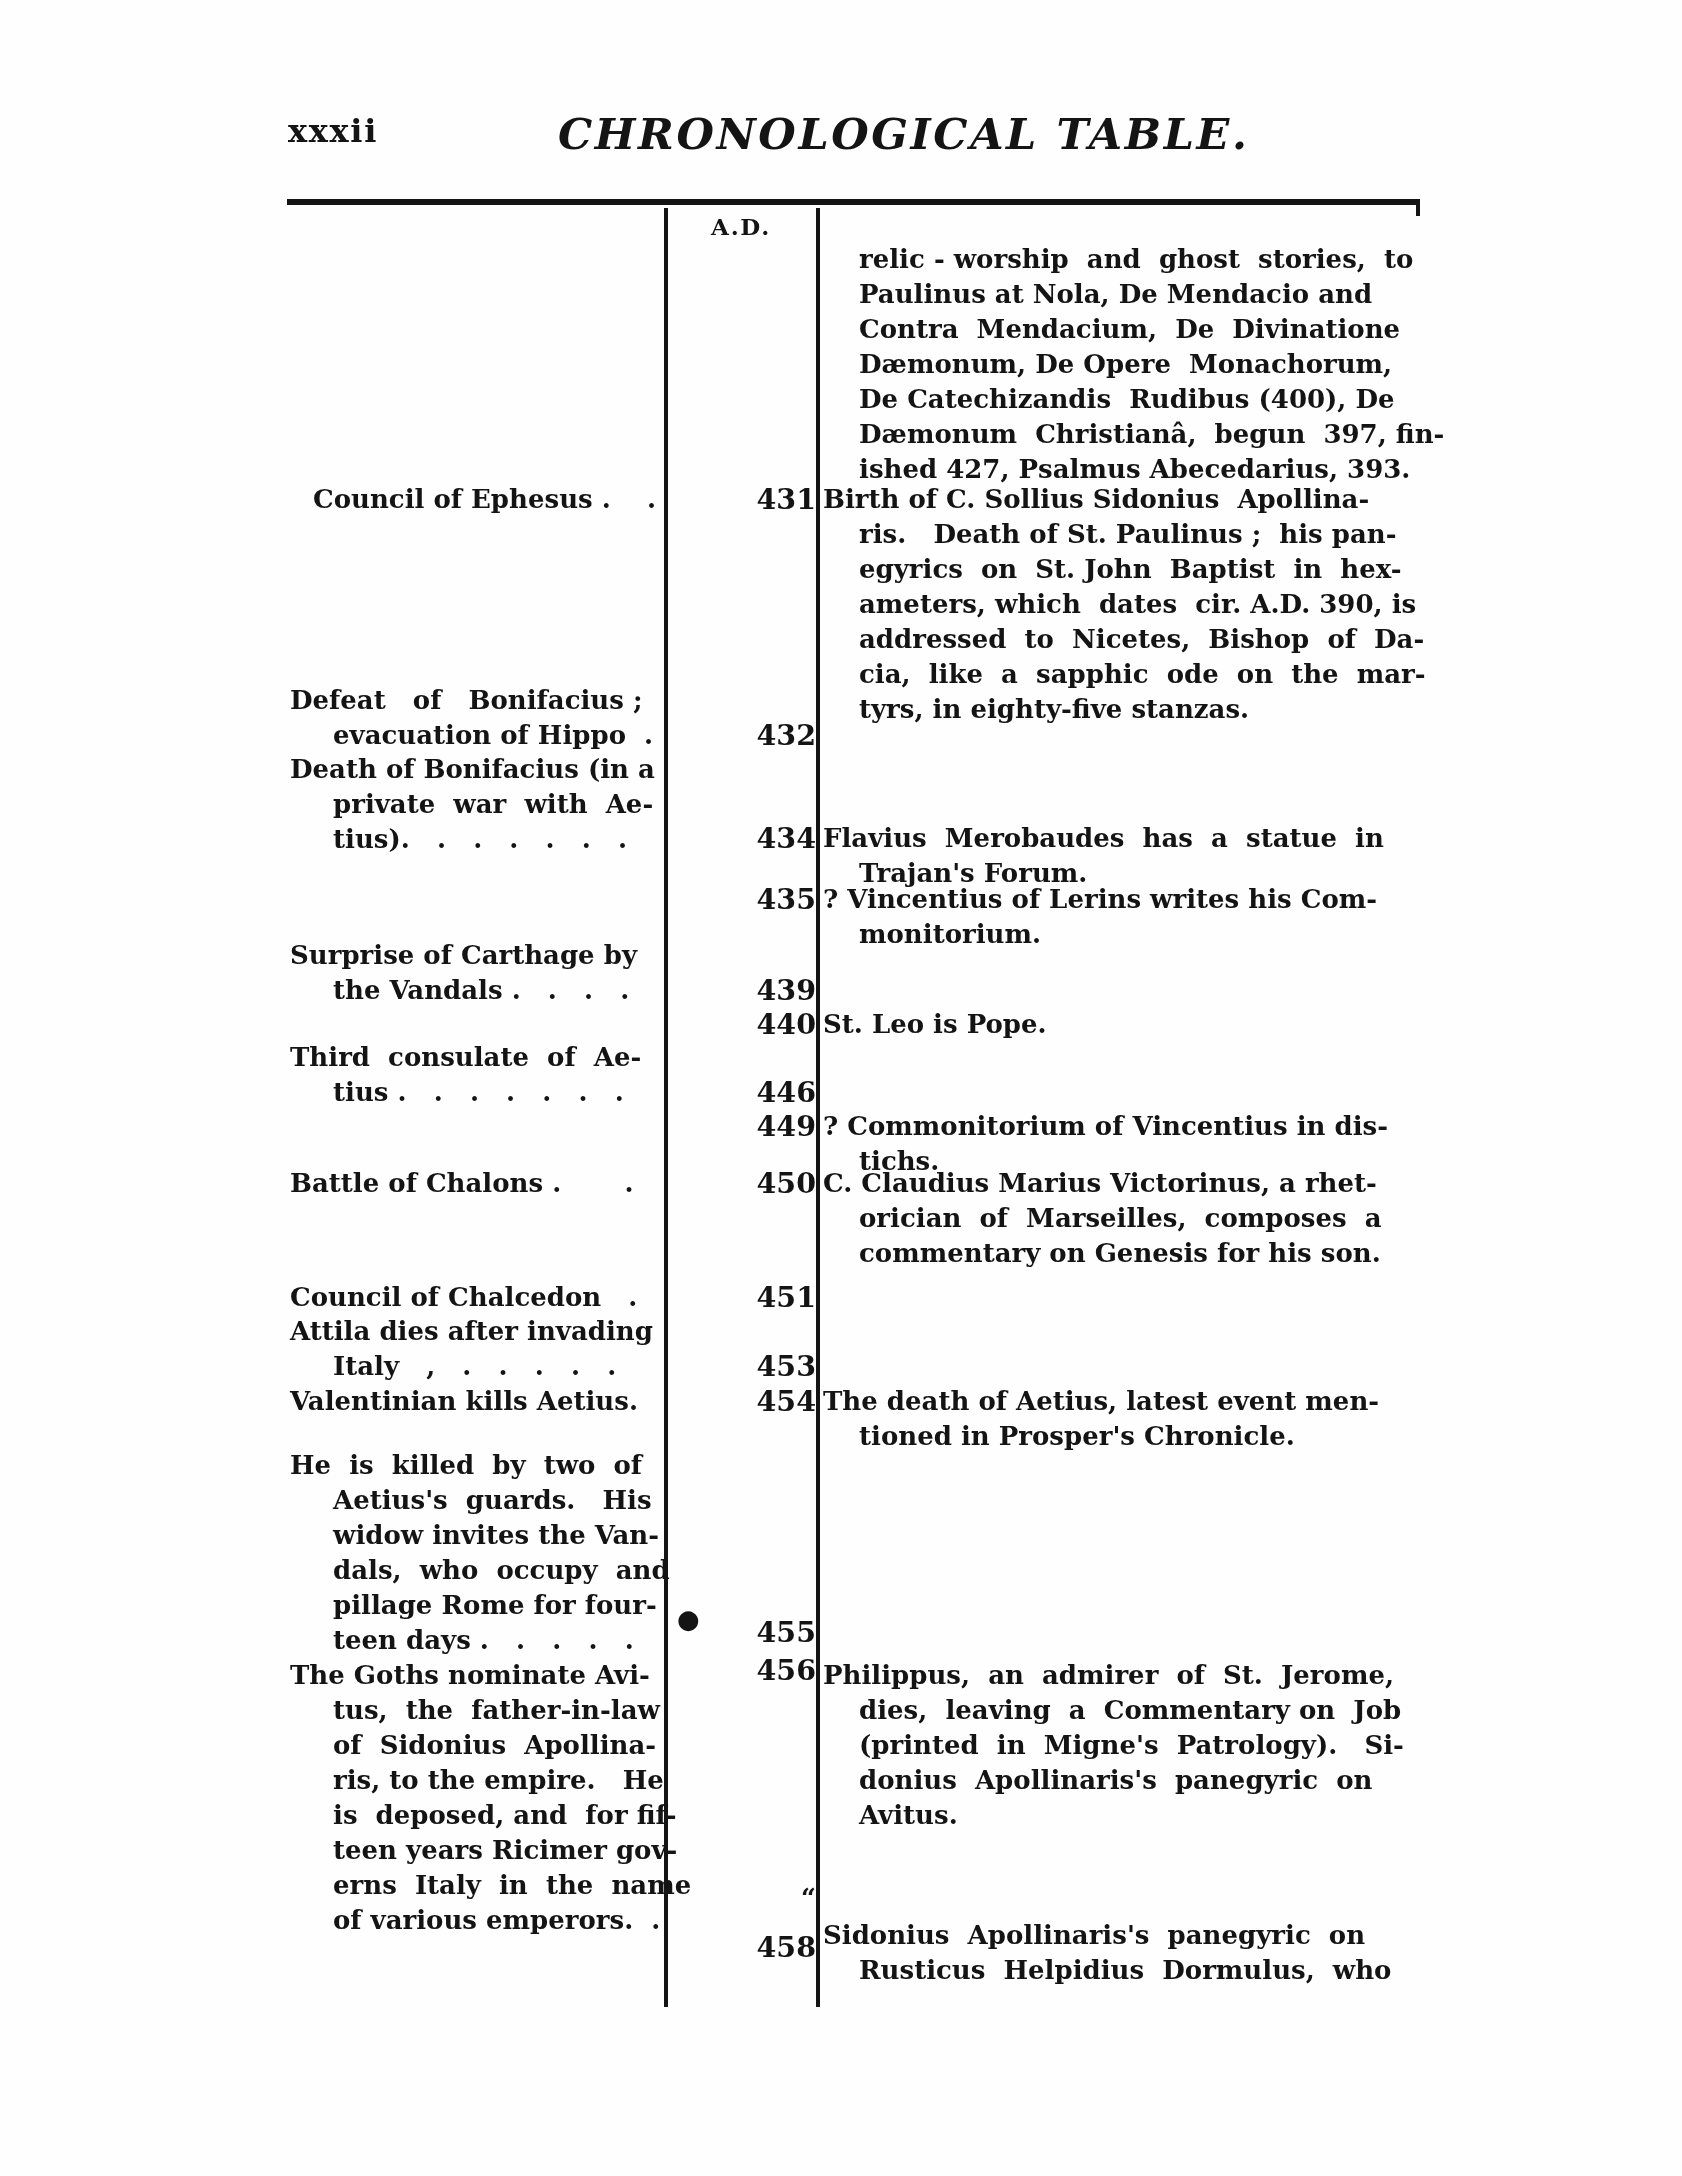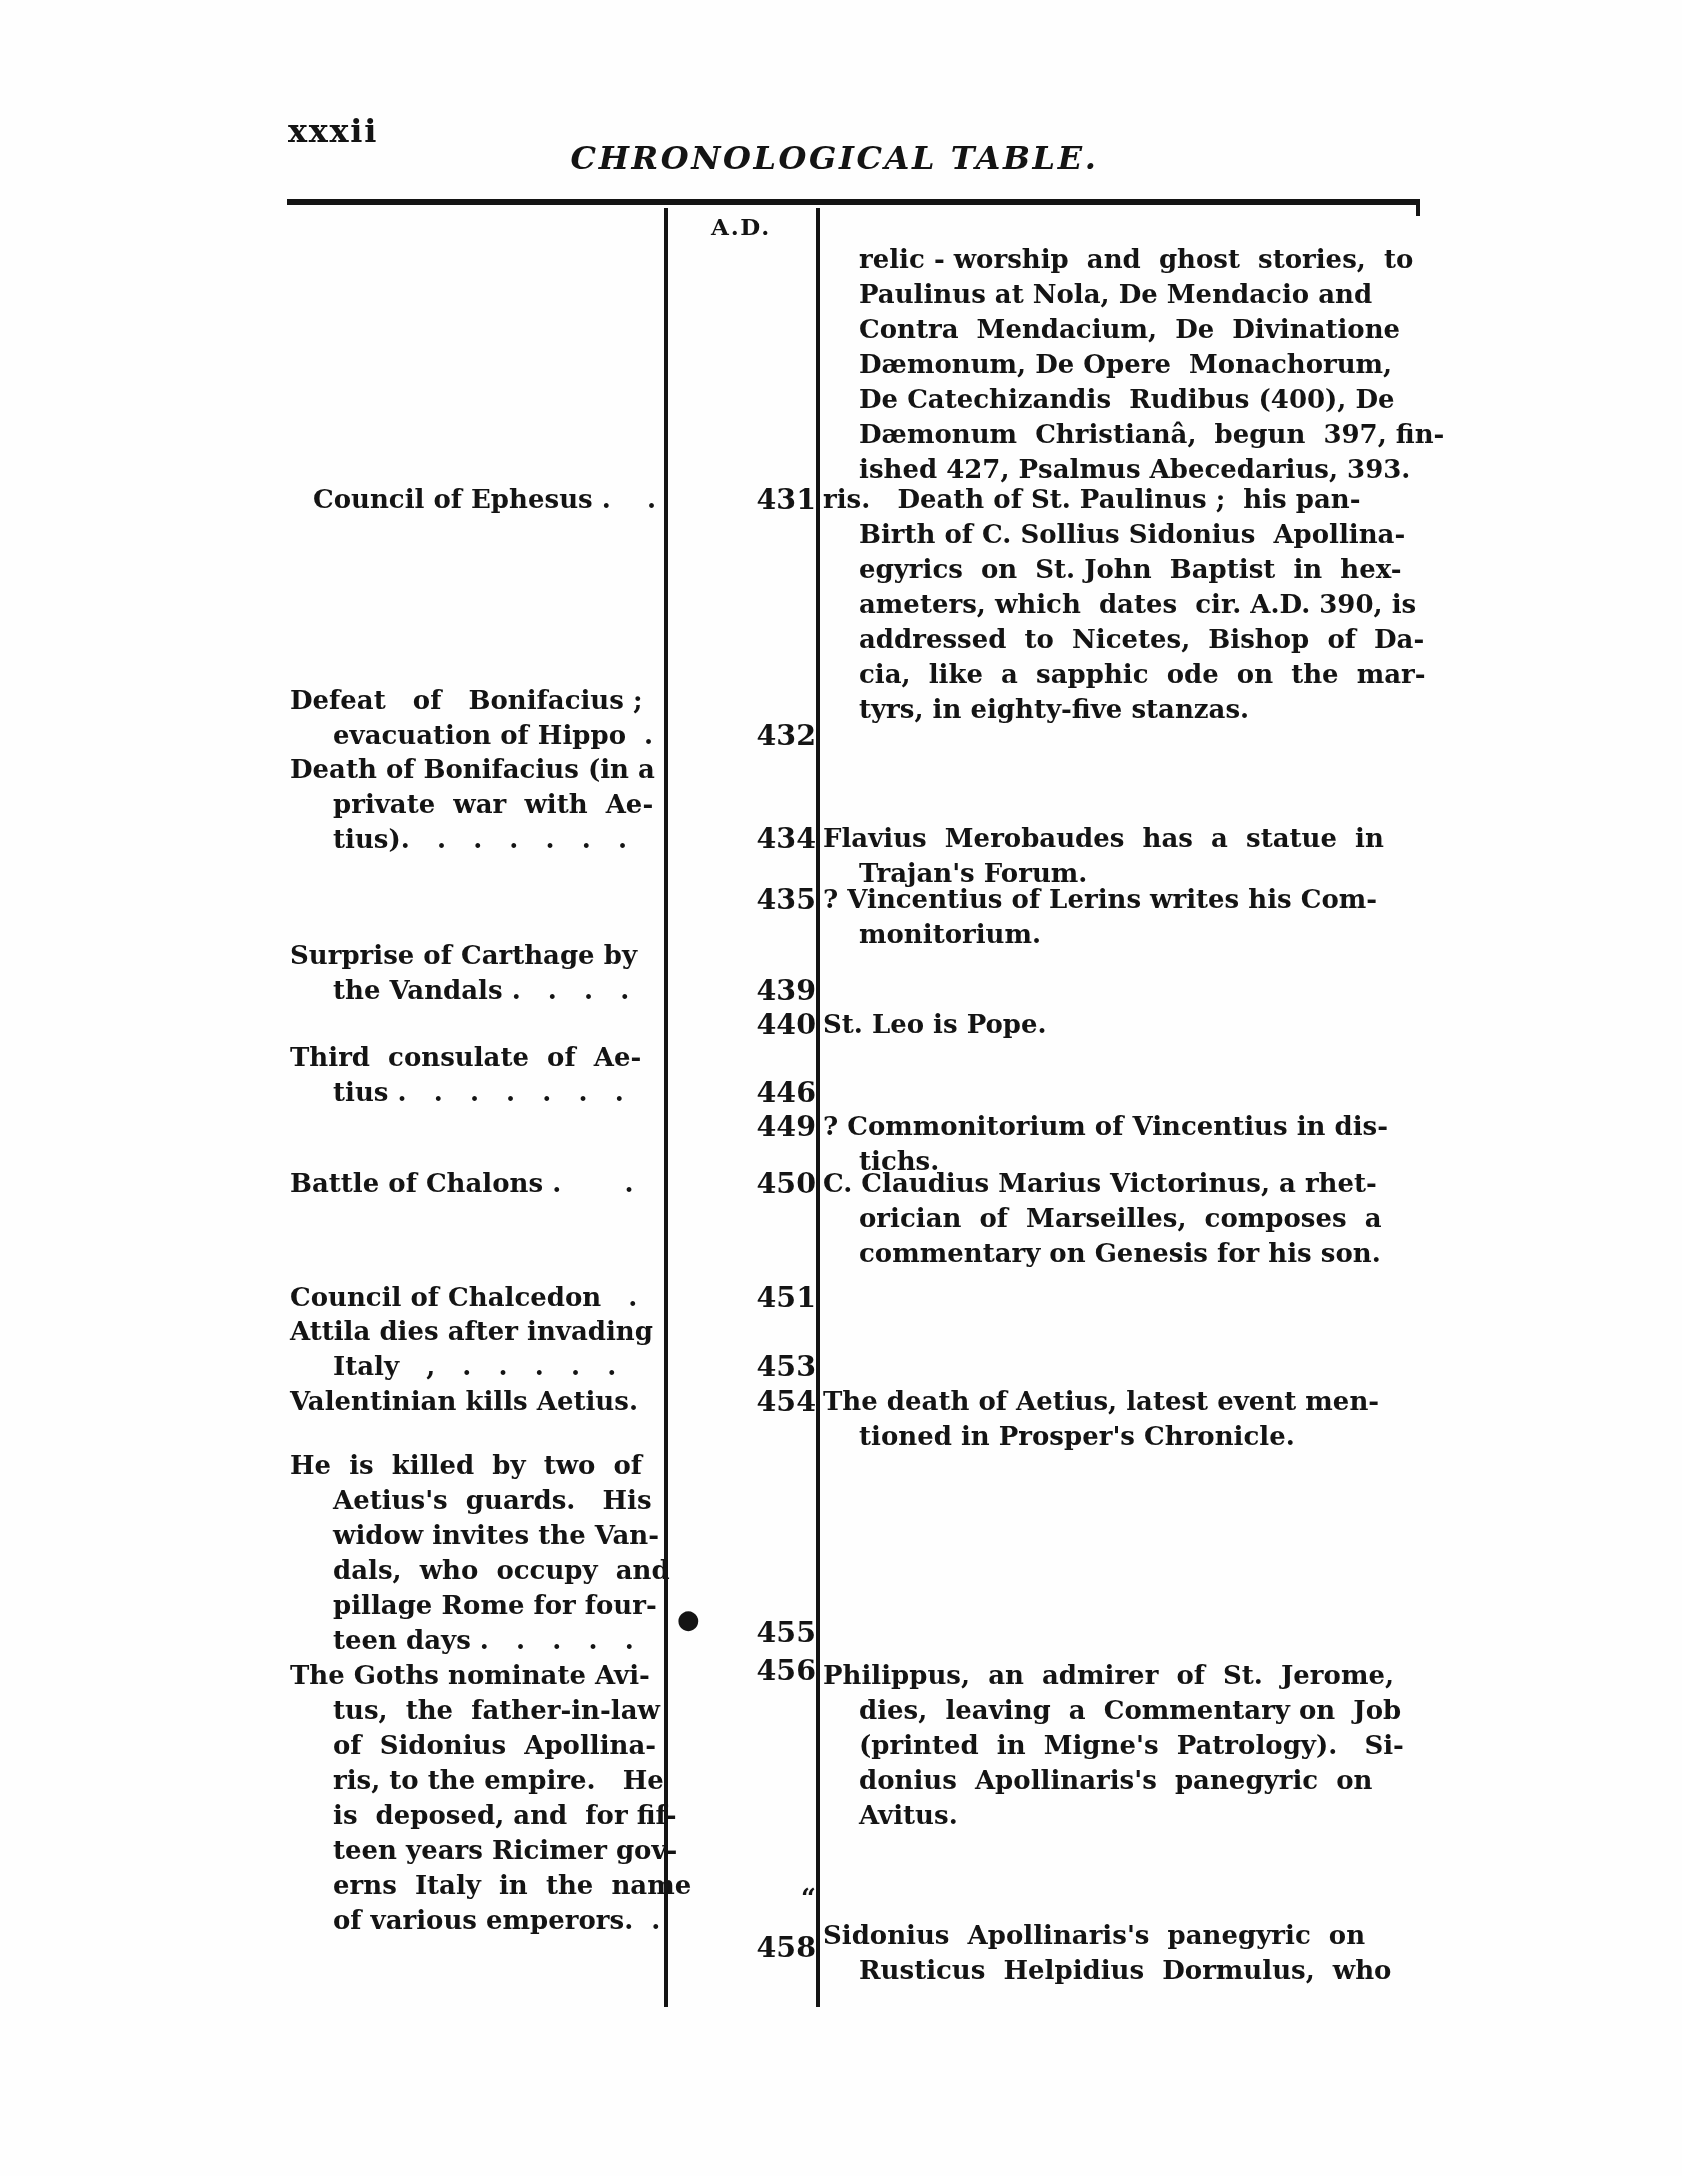--- a/index.html
+++ b/index.html
@@ -8,21 +8,21 @@
     width:1683px;height:2176px;
     background:#fefefe;
     font-family:"DejaVu Serif","Liberation Serif",serif;
     font-weight:bold;
     color:#141414;
     overflow:hidden;
   }
   
   .pagenum{position:absolute;left:288px;top:112px;font-size:32px;letter-spacing:1.7px;}
   .title{position:absolute;left:558px;top:109px;width:553px;text-align:center;
-         font-size:32px;font-style:italic;letter-spacing:2.6px;white-space:pre;margin-top:30px;}
+         font-size:43px;font-style:italic;letter-spacing:2.6px;white-space:pre;}
   
   .rule-top{position:absolute;left:287px;top:199px;width:1133px;height:6px;background:#141414;}
   .rule-tick{position:absolute;left:1416px;top:199px;width:4.3px;height:17.3px;background:#141414;}
   .vrule{position:absolute;top:208px;width:4.3px;height:1799px;background:#141414;}
   .v1{left:664px;}
   .v2{left:816px;}
   
   .ad{position:absolute;left:666px;top:213px;width:150px;text-align:center;
       font-size:23px;letter-spacing:1.7px;}
   
@@ -143,22 +143,22 @@
   <div class="rblock r1 cont-indent">
       <div class="ln">relic - worship  and  ghost  stories,  to</div>
       <div class="ln">Paulinus at Nola, De Mendacio and</div>
       <div class="ln">Contra  Mendacium,  De  Divinatione</div>
       <div class="ln">Dæmonum, De Opere  Monachorum,</div>
       <div class="ln">De Catechizandis  Rudibus (400), De</div>
       <div class="ln">Dæmonum  Christianâ,  begun  397, fin-</div>
       <div class="ln">ished 427, Psalmus Abecedarius, 393.</div>
     </div>
   <div class="rblock r2">
+      <div class="ln">Birth of C. Sollius Sidonius  Apollina-</div>
       <div class="ln">ris.   Death of St. Paulinus ;  his pan-</div>
-      <div class="ln">Birth of C. Sollius Sidonius  Apollina-</div>
       <div class="ln">egyrics  on  St. John  Baptist  in  hex-</div>
       <div class="ln">ameters, which  dates  cir. A.D. 390, is</div>
       <div class="ln">addressed  to  Nicetes,  Bishop  of  Da-</div>
       <div class="ln">cia,  like  a  sapphic  ode  on  the  mar-</div>
       <div class="ln">tyrs, in eighty-five stanzas.</div>
     </div>
   <div class="rblock r3">
       <div class="ln">Flavius  Merobaudes  has  a  statue  in</div>
       <div class="ln">Trajan's Forum.</div>
     </div>

